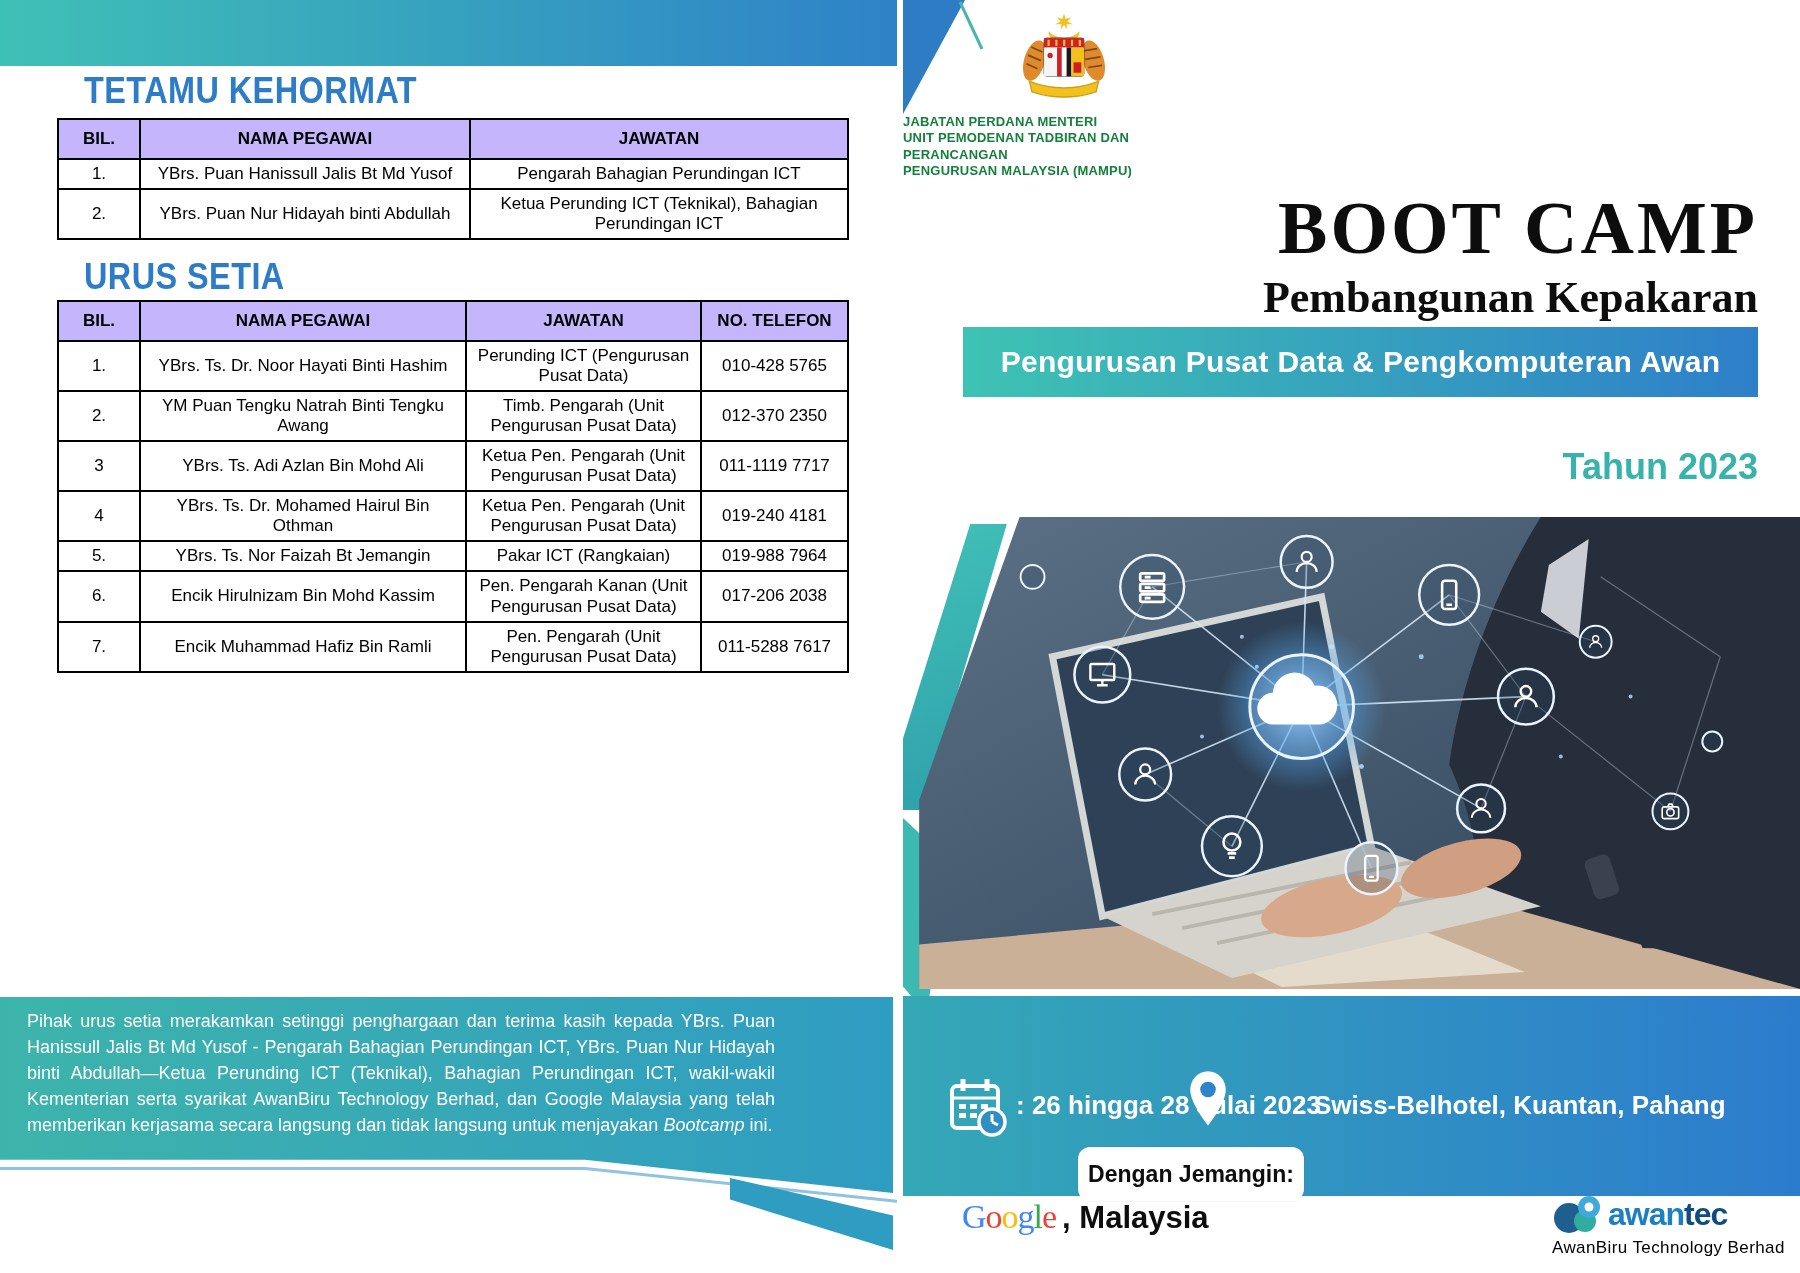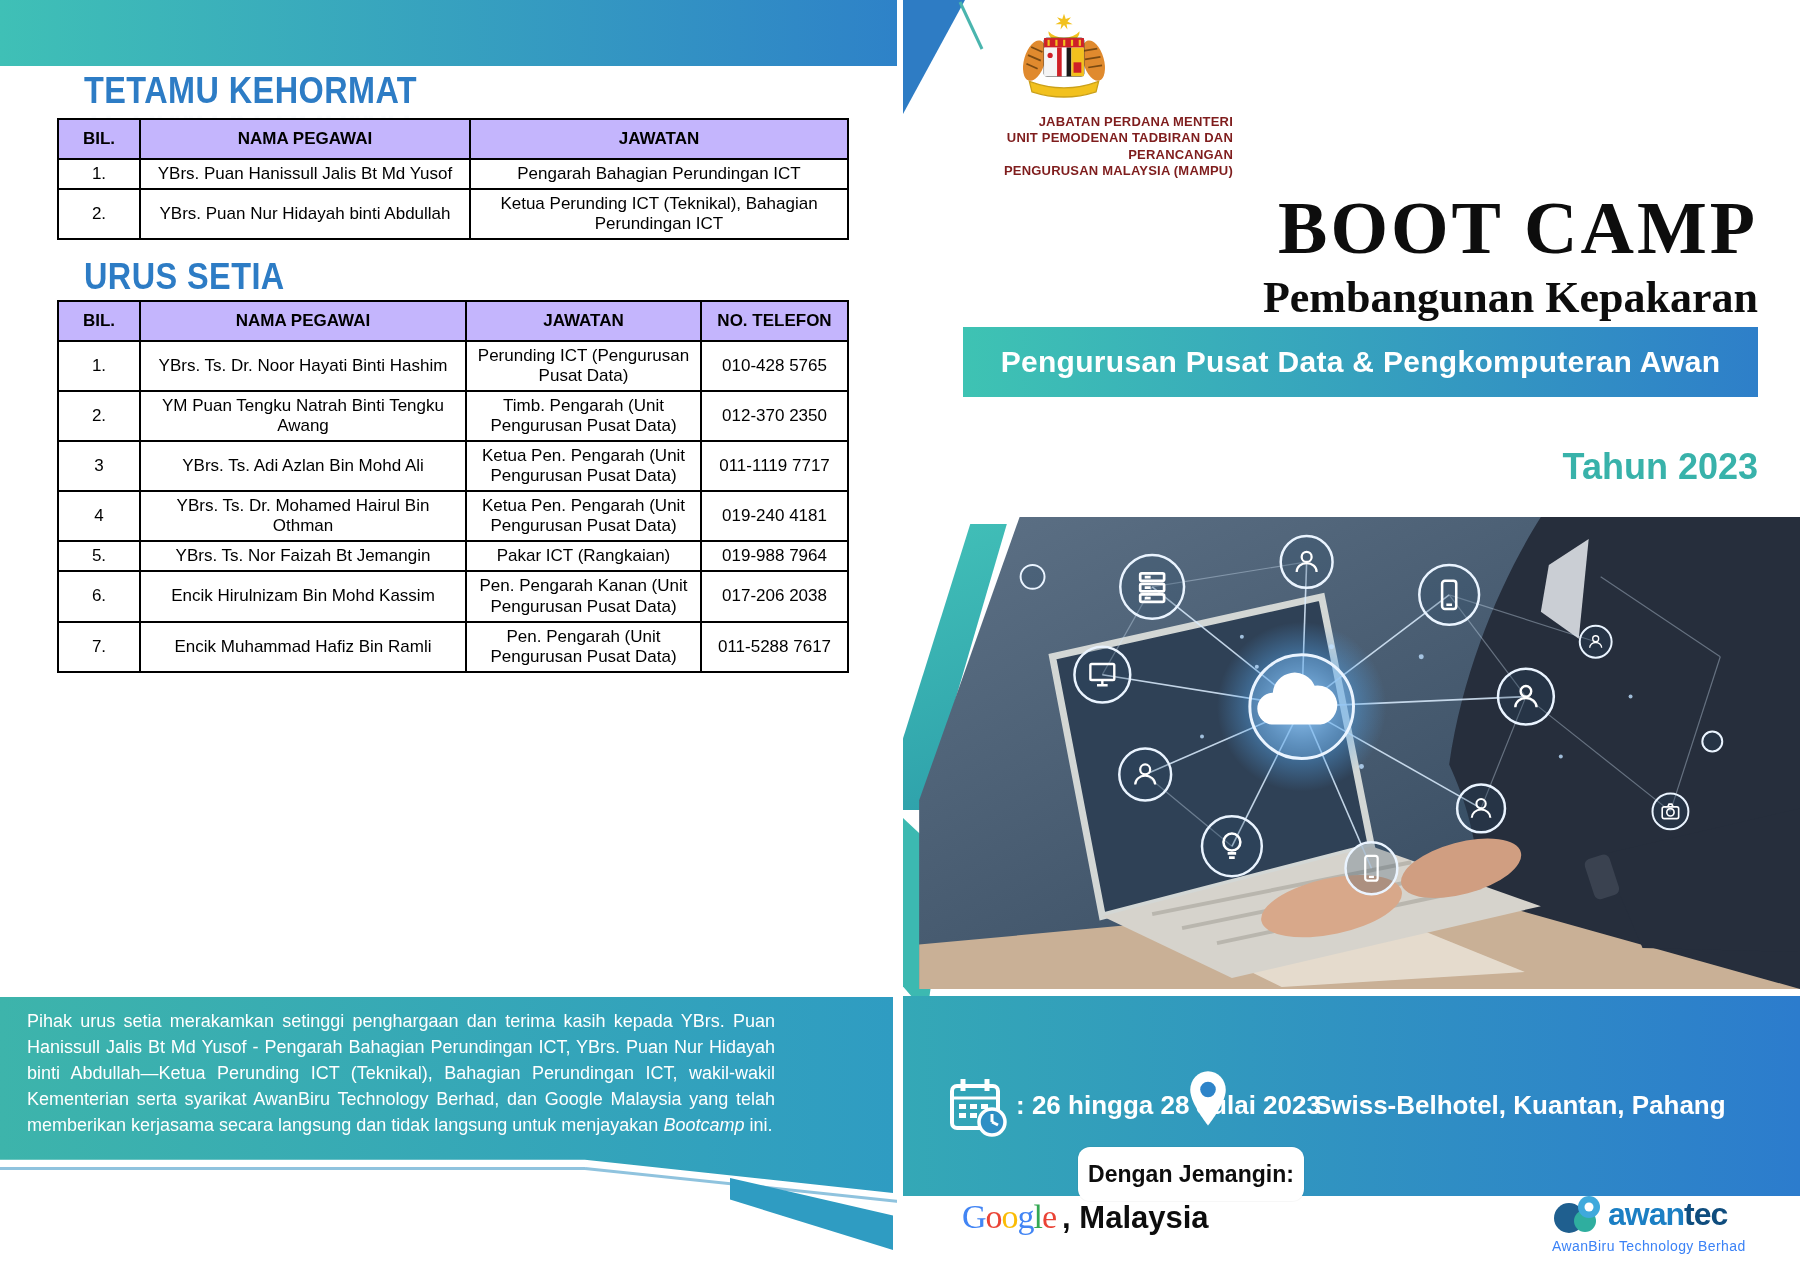--- a/index.html
+++ b/index.html
@@ -45,22 +45,22 @@
   .under-wedge{left:730px;top:1178px;width:163px;height:72px;background:#2f9cc2;
       clip-path:polygon(0 0,100% 52%,100% 100%,0 30%);}
 
   
   .fold{left:897px;top:0;width:6px;height:1273px;background:#ffffff;}
   .tri-blue{left:903px;top:0;width:62px;height:114px;background:#2e7cc4;
       clip-path:polygon(0 0,100% 0,0 100%);}
   .deco-svg{left:903px;top:0;width:897px;height:60px;}
   .crest-card{left:1008px;top:4px;width:112px;height:108px;background:#fff;
       display:flex;align-items:center;justify-content:center;}
-  .ministry{left:903px;top:114px;width:330px;text-align:right;font-size:13px;font-weight:bold;
-      color:#7f1d1d;line-height:1.25;letter-spacing:.2px;}
+  .ministry{left:903px;top:114px;width:330px;text-align:left;font-size:13px;font-weight:bold;
+      color:#15803d;line-height:1.25;letter-spacing:.2px;}
   .boot-title{left:1000px;top:186px;width:758px;text-align:right;
       font-family:"Liberation Serif",serif;font-weight:bold;
       font-size:74px;color:#0d0d0d;letter-spacing:3px;white-space:nowrap;}
   .boot-sub{left:1000px;top:272px;width:758px;text-align:right;
       font-family:"Liberation Serif",serif;font-weight:bold;font-size:44px;color:#0d0d0d;
       white-space:nowrap;}
   .topic-banner{left:963px;top:327px;width:795px;height:70px;
       background:linear-gradient(90deg,#3ec3b3,#2e7fc9);
       display:flex;align-items:center;justify-content:center;}
   .topic-banner span{color:#fff;font-weight:bold;font-size:30px;letter-spacing:.3px;}
@@ -92,21 +92,21 @@
   .google-logo{font-family:"Liberation Serif",serif;font-size:34px;letter-spacing:-1px;}
   .gc0{color:#4285F4;}.gc1{color:#EA4335;}.gc2{color:#FBBC05;}
   .gc3{color:#4285F4;}.gc4{color:#34A853;}.gc5{color:#EA4335;}
   .google-suffix{font-weight:bold;font-size:31px;color:#0d0d0d;margin-left:6px;}
 
   .awantec{left:1552px;top:1192px;width:240px;}
   .awantec-row{display:flex;align-items:center;}
   .awantec-name{font-size:32px;font-weight:bold;letter-spacing:-1px;line-height:1;}
   .aw-light{color:#1b7fc4;}
   .aw-bold{color:#0f4d7e;}
-  .awantec-tag{font-size:14px;color:#3b82f6;margin-top:2px;letter-spacing:.4px;}
+  .awantec-tag{font-size:17px;color:#000000;margin-top:2px;letter-spacing:.4px;}
 </style>
 </head>
 <body>
 
 <div class="page">
 
   <div class="abs top-band"></div>
 
   <div class="abs sec-heading">TETAMU KEHORMAT</div>
   <div class="abs reflect">TETAMU KEHORMAT</div>

